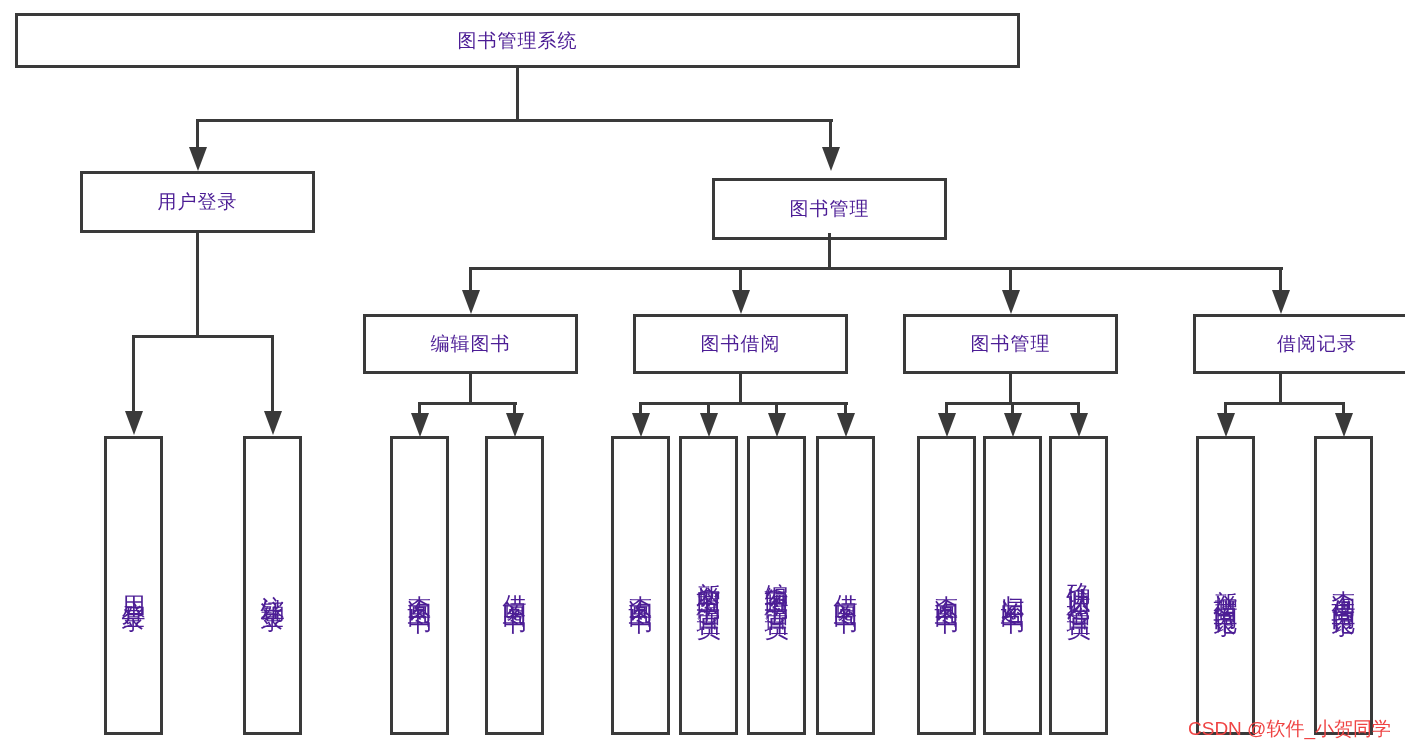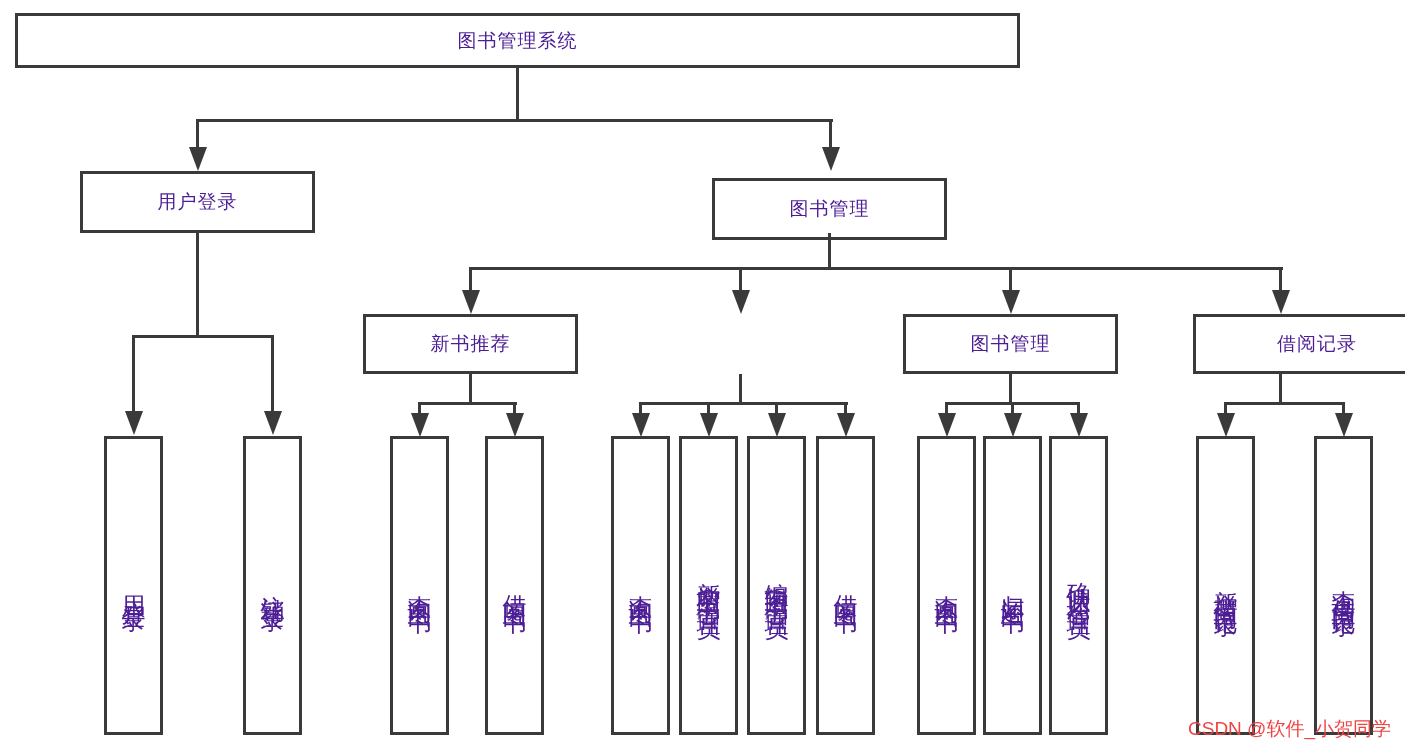--- a/index.html
+++ b/index.html
@@ -77,21 +77,22 @@
   <div class="h" style="left:469px;top:267px;width:814px"></div>
   <div class="v" style="left:469px;top:267px;height:25px"></div>
   <div class="tri" style="left:462px;top:290px"></div>
   <div class="v" style="left:739px;top:267px;height:25px"></div>
   <div class="tri" style="left:732px;top:290px"></div>
   <div class="v" style="left:1009px;top:267px;height:25px"></div>
   <div class="tri" style="left:1002px;top:290px"></div>
   <div class="v" style="left:1279px;top:267px;height:25px"></div>
   <div class="tri" style="left:1272px;top:290px"></div>
 
-  <div class="box hbox" style="left:363px;top:314px;width:215px;height:60px">新书推荐</div>
+  <div class="box hbox" style="left:363px;top:314px;width:215px;height:60px">编辑图书</div>
+  <div class="box hbox" style="left:633px;top:314px;width:215px;height:60px">图书借阅</div>
   <div class="box hbox" style="left:903px;top:314px;width:215px;height:60px">图书管理</div>
   <div class="box hbox" style="left:1193px;top:314px;width:248px;height:60px">借阅记录</div>
 
   <div class="v" style="left:469px;top:374px;height:31px"></div>
   <div class="h" style="left:418px;top:402px;width:99px"></div>
   <div class="v" style="left:418px;top:402px;height:12px"></div>
   <div class="tri" style="left:411px;top:413px"></div>
   <div class="v" style="left:513px;top:402px;height:12px"></div>
   <div class="tri" style="left:506px;top:413px"></div>
 

